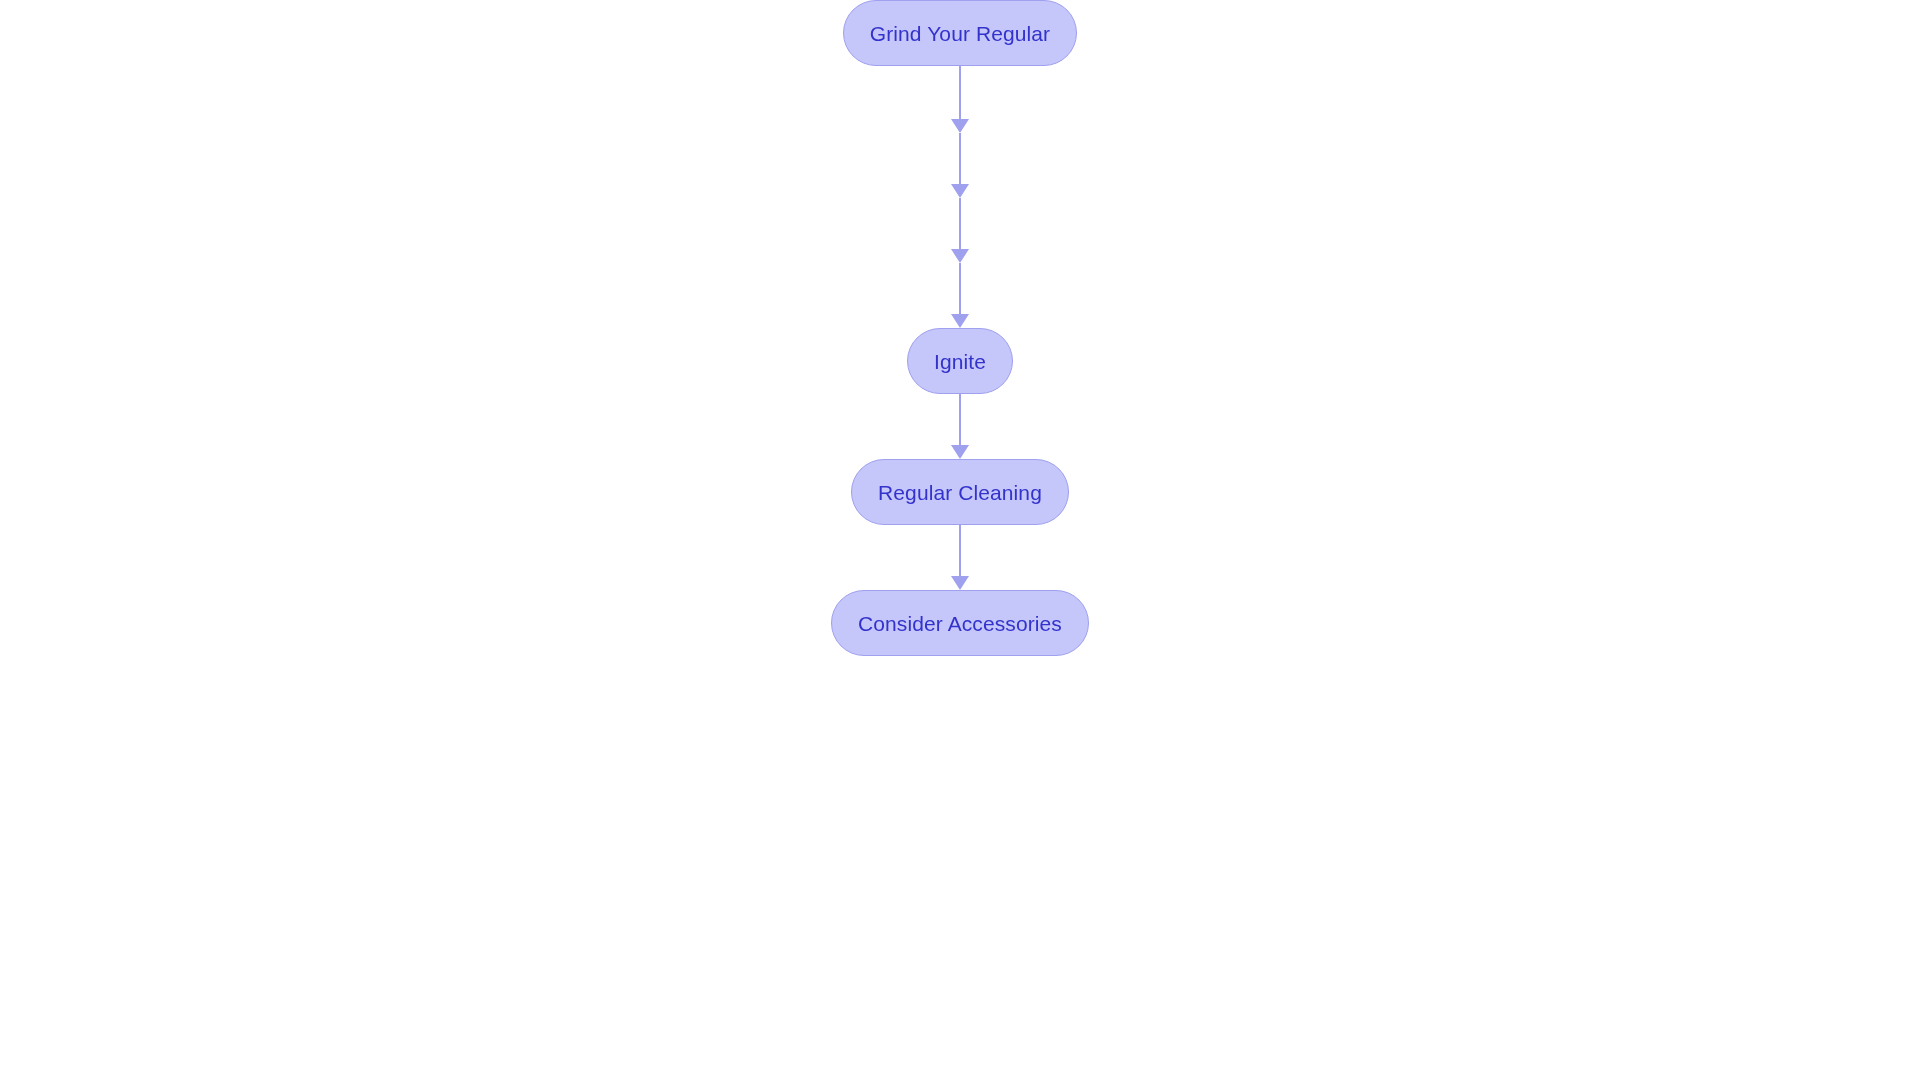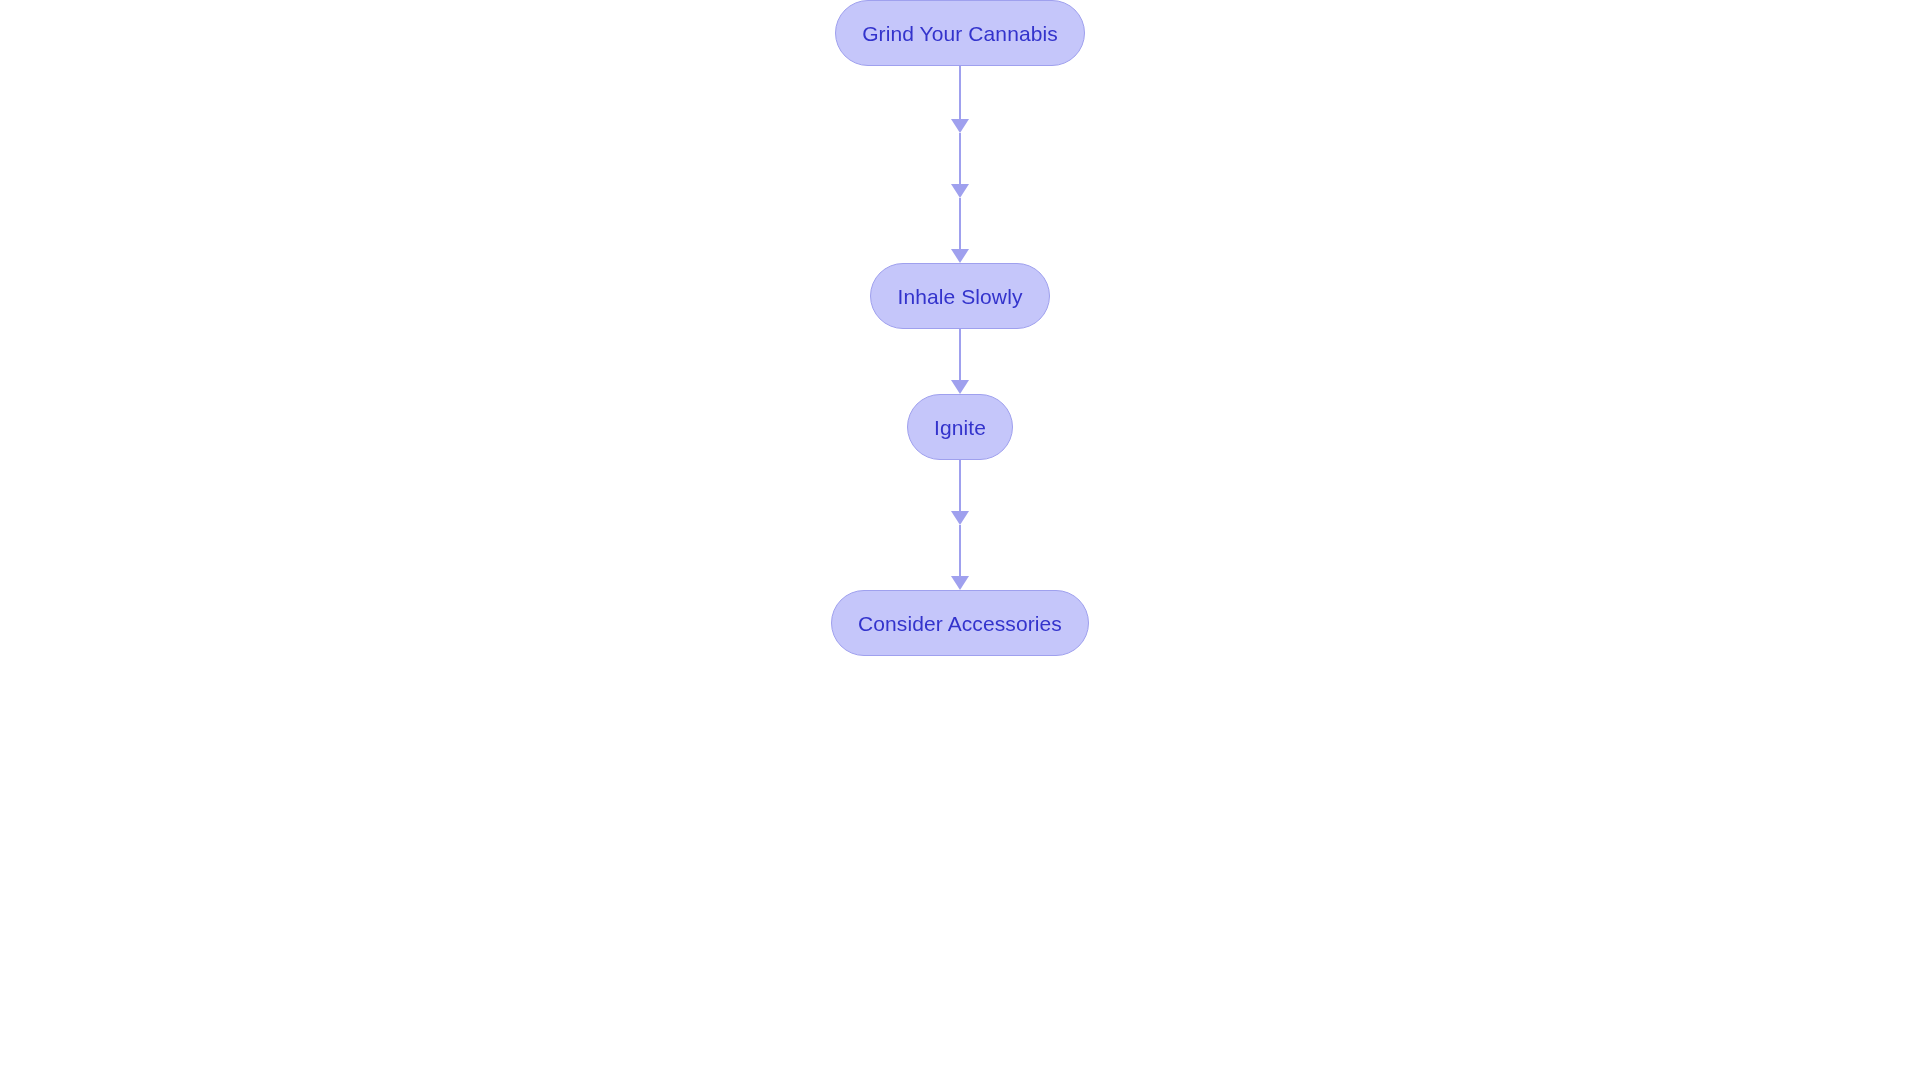--- a/index.html
+++ b/index.html
@@ -87,58 +87,58 @@
   .connector.len-a { height: 67px; }
   .connector.len-b { height: 65px; }
 </style>
 </head>
 <body>
 
 <div id="flow-root">
   <div class="flow-column">
 
     <div class="node">
-      <span class="node-label">Grind Your Cannabis</span>
+      <span class="node-label">Grind Your Regular</span>
     </div>
 
     <div class="connector len-a">
       <div class="connector-line"></div>
       <div class="connector-arrow"></div>
     </div>
 
 
     <div class="connector len-b">
       <div class="connector-line"></div>
       <div class="connector-arrow"></div>
     </div>
 
 
     <div class="connector len-b">
       <div class="connector-line"></div>
       <div class="connector-arrow"></div>
     </div>
 
-    <div class="node">
-      <span class="node-label">Inhale Slowly</span>
-    </div>
 
     <div class="connector len-b">
       <div class="connector-line"></div>
       <div class="connector-arrow"></div>
     </div>
 
     <div class="node">
       <span class="node-label">Ignite</span>
     </div>
 
     <div class="connector len-b">
       <div class="connector-line"></div>
       <div class="connector-arrow"></div>
     </div>
 
+    <div class="node">
+      <span class="node-label">Regular Cleaning</span>
+    </div>
 
     <div class="connector len-b">
       <div class="connector-line"></div>
       <div class="connector-arrow"></div>
     </div>
 
     <div class="node">
       <span class="node-label">Consider Accessories</span>
     </div>
 

